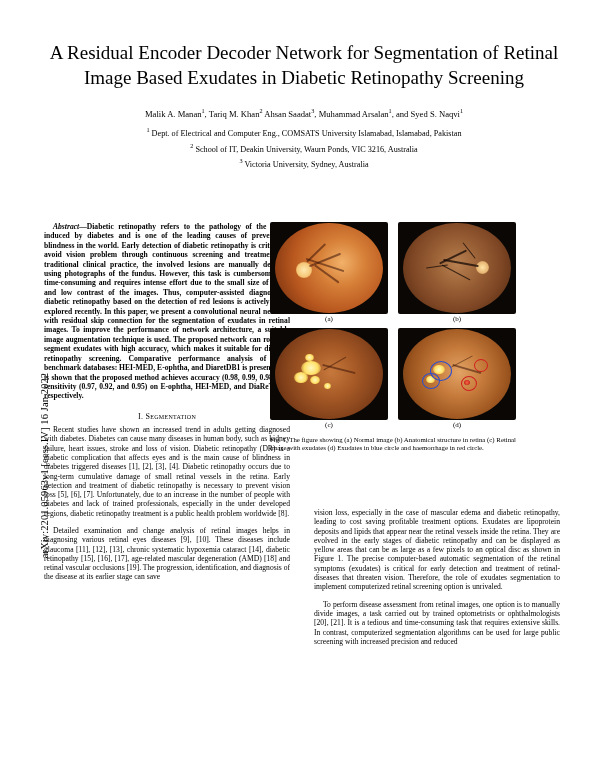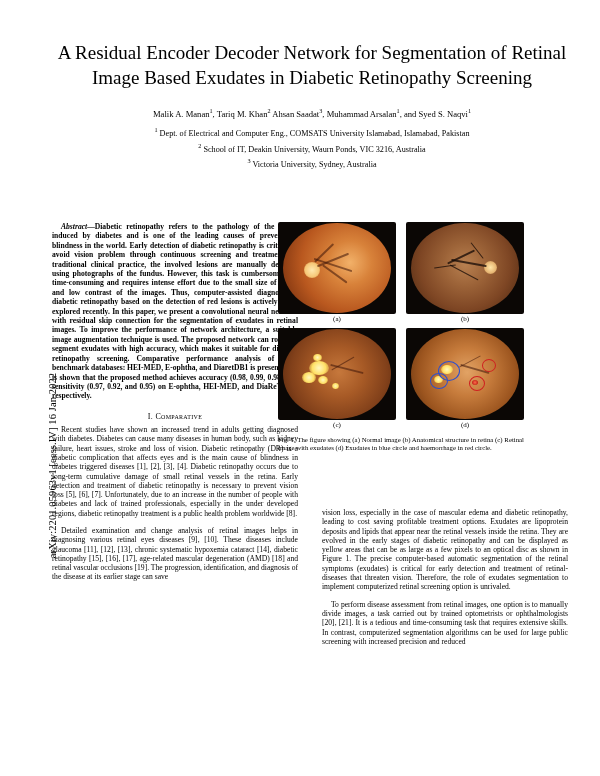--- a/index.html
+++ b/index.html
@@ -10,21 +10,21 @@
     width: 600px;
     height: 776px;
     background: #ffffff;
     font-family: "Liberation Serif", serif;
     color: #000000;
     overflow: hidden;
     position: relative;
   }
   .page {
     position: absolute;
-    left: 8px; top: 0;
+    left: 0; top: 0;
     width: 505px;
     height: 776px;
   }
   
   .arxiv-stamp {
     position: absolute;
     left: -86px;
     top: 460px;
     width: 260px;
     transform: rotate(-90deg);
@@ -212,21 +212,21 @@
     <div class="affil"><sup>1</sup> Dept. of Electrical and Computer Eng., COMSATS University Islamabad, Islamabad, Pakistan</div>
     <div class="affil"><sup>2</sup> School of IT, Deakin University, Waurn Ponds, VIC 3216, Australia</div>
     <div class="affil"><sup>3</sup> Victoria University, Sydney, Australia</div>
   </div>
 
   <div class="cols">
 
     <div class="col left">
       <p class="abstract"><span class="lead">Abstract—</span><span>Diabetic retinopathy refers to the pathology of the retina induced by diabetes and is one of the leading causes of preventable blindness in the world. Early detection of diabetic retinopathy is critical to avoid vision problem through continuous screening and treatment. In traditional clinical practice, the involved lesions are manually detected using photographs of the fundus. However, this task is cumbersome and time-consuming and requires intense effort due to the small size of lesion and low contrast of the images. Thus, computer-assisted diagnosis of diabetic retinopathy based on the detection of red lesions is actively being explored recently. In this paper, we present a convolutional neural network with residual skip connection for the segmentation of exudates in retinal images. To improve the performance of network architecture, a suitable image augmentation technique is used. The proposed network can robustly segment exudates with high accuracy, which makes it suitable for diabetic retinopathy screening. Comparative performance analysis of three benchmark databases: HEI-MED, E-ophtha, and DiaretDB1 is presented. It is shown that the proposed method achieves accuracy (0.98, 0.99, 0.98) and sensitivity (0.97, 0.92, and 0.95) on E-ophtha, HEI-MED, and DiaReTDB1, respectively.</span></p>
 
-      <div class="sec-head">I.  Comparative</div>
+      <div class="sec-head">I.  Segmentation</div>
 
       <p>Recent studies have shown an increased trend in adults getting diagnosed with diabetes. Diabetes can cause many diseases in human body, such as kidney failure, heart issues, stroke and loss of vision. Diabetic retinopathy (DR) is a diabetic complication that affects eyes and is the main cause of blindness in diabetes triggered diseases [1], [2], [3], [4]. Diabetic retinopathy occurs due to long-term cumulative damage of small retinal vessels in the retina. Early detection and treatment of diabetic retinopathy is necessary to prevent vision loss [5], [6], [7]. Unfortunately, due to an increase in the number of people with diabetes and lack of trained professionals, especially in the under developed regions, diabetic retinopathy treatment is a public health problem worldwide [8].</p>
       <div class="gap"></div>
       <p>Detailed examination and change analysis of retinal images helps in diagnosing various retinal eyes diseases [9], [10]. These diseases include glaucoma [11], [12], [13], chronic systematic hypoxemia cataract [14], diabetic retinopathy [15], [16], [17], age-related mascular degeneration (AMD) [18] and retinal vascular occlusions [19]. The progression, identification, and diagnosis of the disease at its earlier stage can save</p>
     </div>
 
     <div class="col right" style="top:278px;margin-top:8px;">
       <p class="noindent">vision loss, especially in the case of mascular edema and diabetic retinopathy, leading to cost saving profitable treatment options. Exudates are lipoprotein deposits and lipids that appear near the retinal vessels inside the retina. They are evolved in the early stages of diabetic retinopathy and can be displayed as yellow areas that can be as large as a few pixels to an optical disc as shown in Figure 1. The precise computer-based automatic segmentation of the retinal symptoms (exudates) is critical for early detection and treatment of retinal-diseases that threaten vision. Therefore, the role of exudates segmentation to implement computerized retinal screening option is unrivaled.</p>
       <div class="gap"></div>
       <p>To perform disease assessment from retinal images, one option is to manually divide images, a task carried out by trained optometrists or ophthalmologists [20], [21]. It is a tedious and time-consuming task that requires extensive skills. In contrast, computerized segmentation algorithms can be used for large public screening with increased precision and reduced</p>

